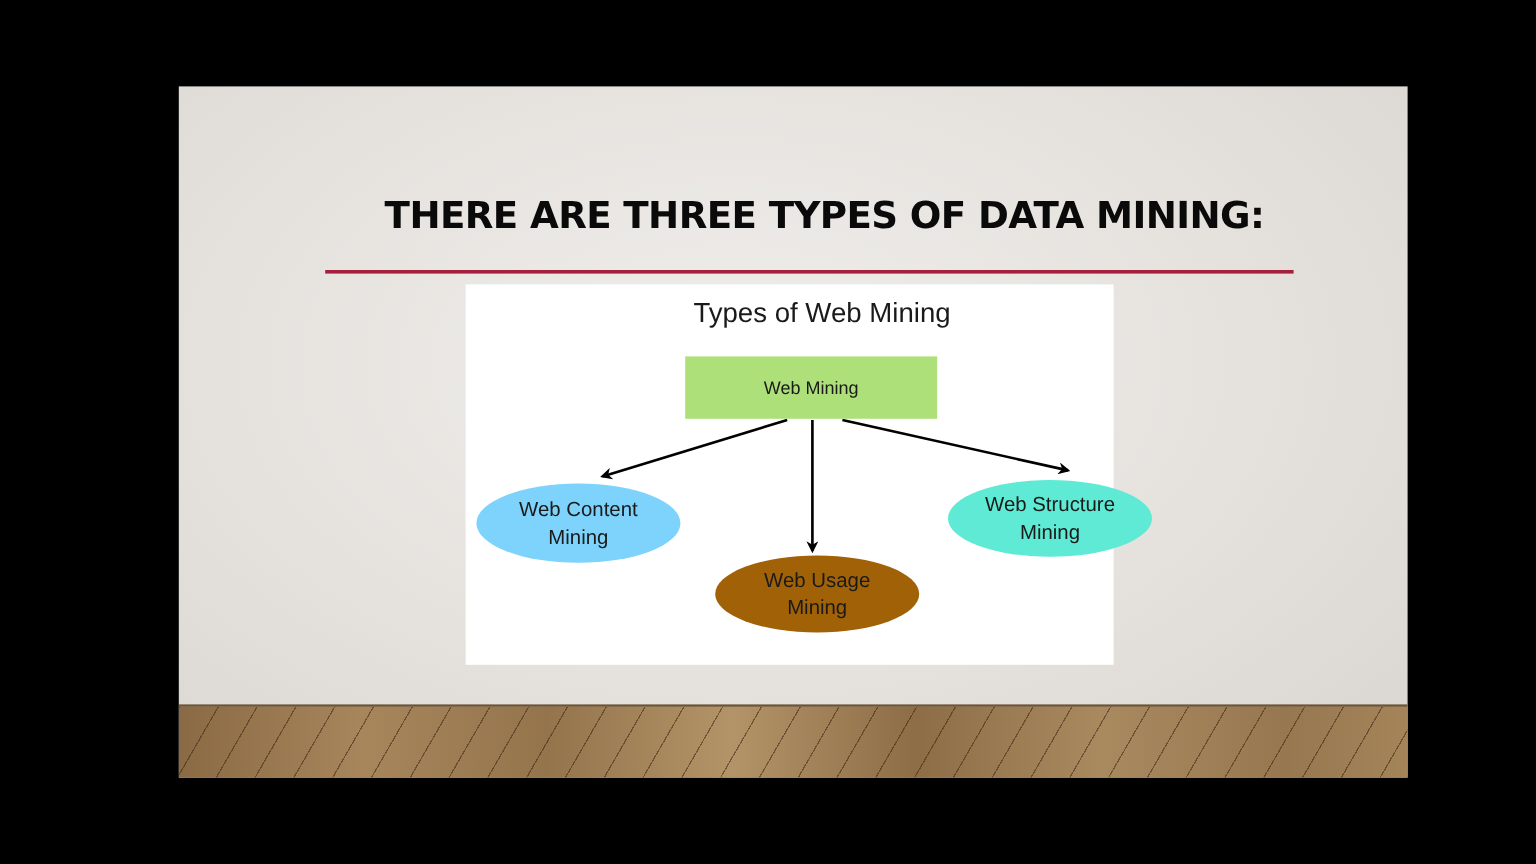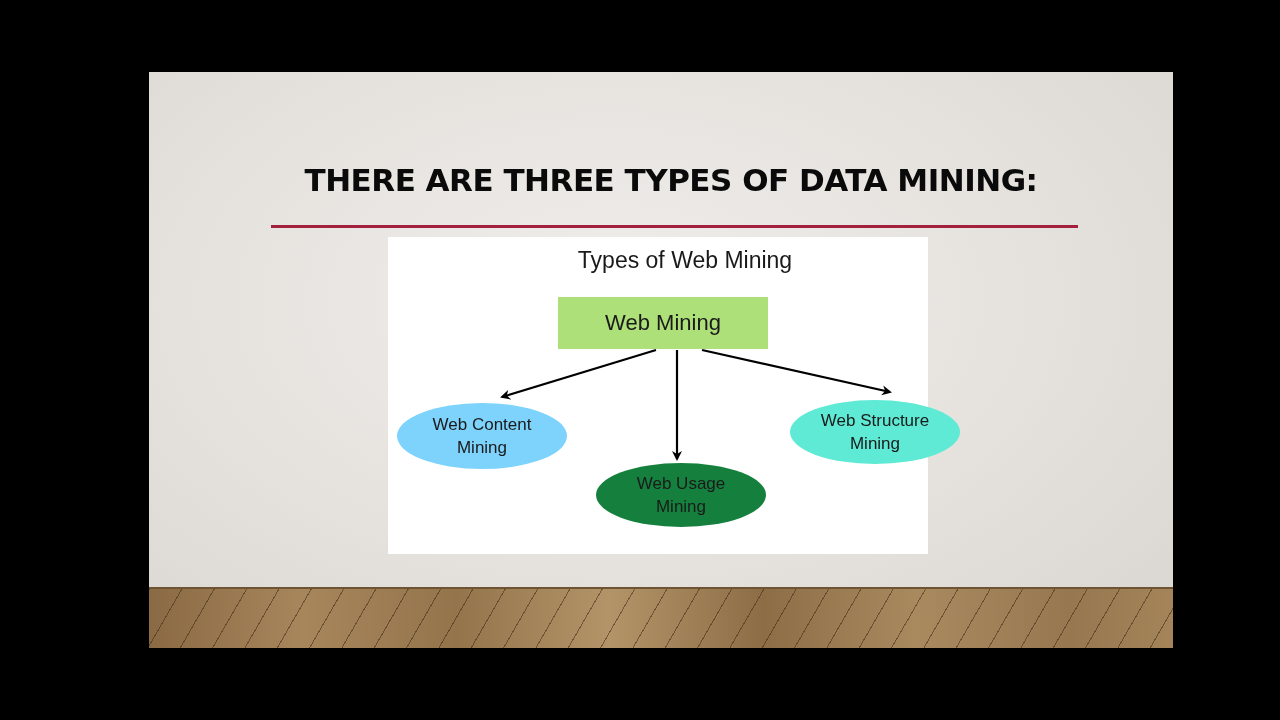--- a/index.html
+++ b/index.html
@@ -6,47 +6,47 @@
   body {
     width: 1280px; height: 720px; background: #000; position: relative; overflow: hidden;
     font-family: "Liberation Sans", sans-serif;
   }
   .slide {
     position: absolute; left: 149px; top: 72px; width: 1024px; height: 576px;
     background: radial-gradient(ellipse at 45% 40%, #efedea 0%, #e6e3df 50%, #d9d6d1 100%);
     overflow: hidden;
   }
   .title {
-    position: absolute; left: 0; width: 1024px; top: 90px; text-align: center;
+    position: absolute; left: 16px; width: 1024px; top: 90px; text-align: center;
     font-family: "DejaVu Sans", sans-serif; font-weight: bold; font-size: 31px;
     letter-spacing: -0.5px; color: #0a0a0a; padding-left: 20px; box-sizing: border-box;
   }
   .rule {
     position: absolute; left: 122px; top: 153px; width: 807px; height: 3px;
     background: #a3203e;
   }
   .diagram {
     position: absolute; left: 239px; top: 165px; width: 540px; height: 317px;
     background: #ffffff;
   }
   .diagram-title {
     position: absolute; left: 0; width: 594px; top: 10px; text-align: center;
     font-size: 23px; color: #1a1a1a; padding-left: 0px;
   }
   .root {
-    position: absolute; left: 170px; top: 60px; width: 210px; height: 52px;
+    position: absolute; left: 183px; top: 60px; width: 210px; height: 52px;
     background: #aee07a; display: flex; align-items: center; justify-content: center;
-    font-size: 22px; color: #1a1a1a;
+    font-size: 15px; color: #1a1a1a;
   }
   .ellipse {
     position: absolute; border-radius: 50%; display: flex; align-items: center;
     justify-content: center; text-align: center; font-size: 17px; line-height: 23px; color: #1a1a1a;
   }
   .content { left: 9px; top: 166px; width: 170px; height: 66px; background: #7dd3fc; }
-  .usage { left: 208px; top: 226px; width: 170px; height: 64px; background: #15803d; justify-content: center; }
+  .usage { left: 208px; top: 226px; width: 170px; height: 64px; background: #a16207; justify-content: center; }
   .structure { left: 402px; top: 163px; width: 170px; height: 64px; background: #5eead4; }
   .arrows { position: absolute; left: 0; top: 0; width: 594px; height: 317px; }
   .floor {
     position: absolute; left: 0; top: 515px; width: 1024px; height: 61px;
     background:
       repeating-linear-gradient(120deg, rgba(60,40,20,0.55) 0px, rgba(60,40,20,0.55) 1px, transparent 1px, transparent 28px),
       linear-gradient(90deg, #8a6a44 0%, #a7865c 15%, #94744b 30%, #b39468 45%, #8d6d46 60%, #a98a5f 75%, #977750 90%, #a48458 100%);
     border-top: 2px solid #6e5433;
   }
 </style>

